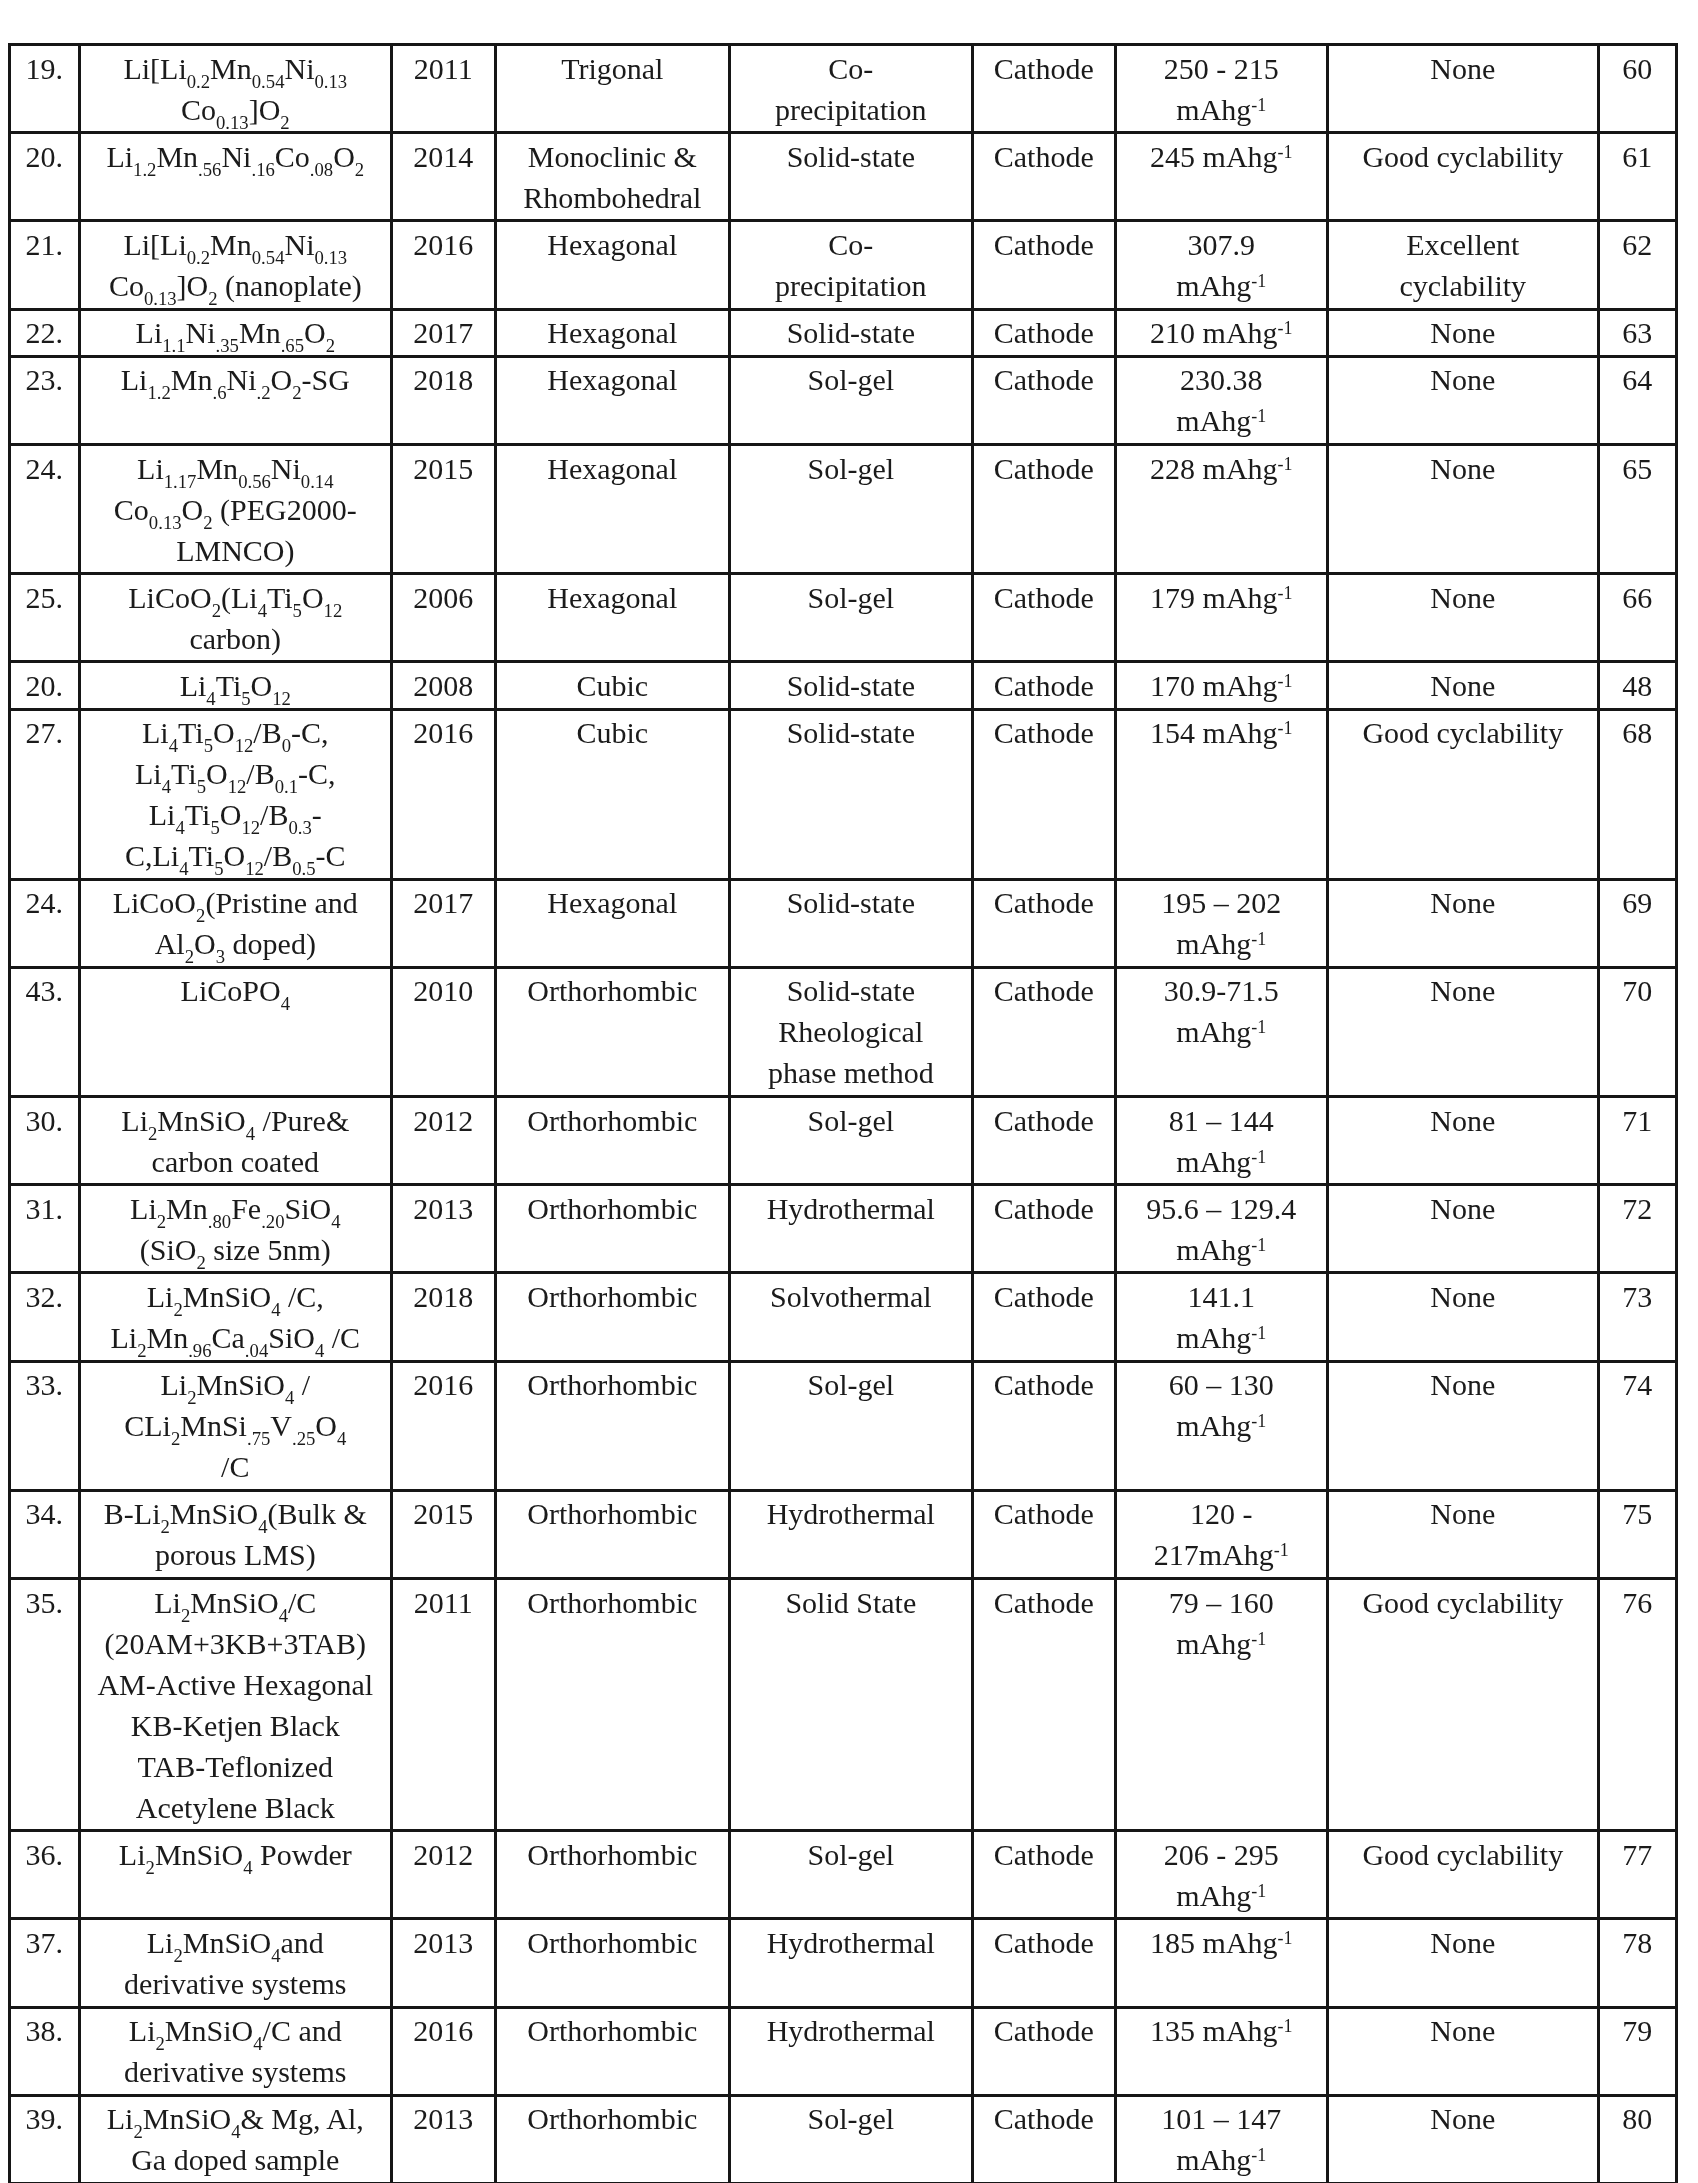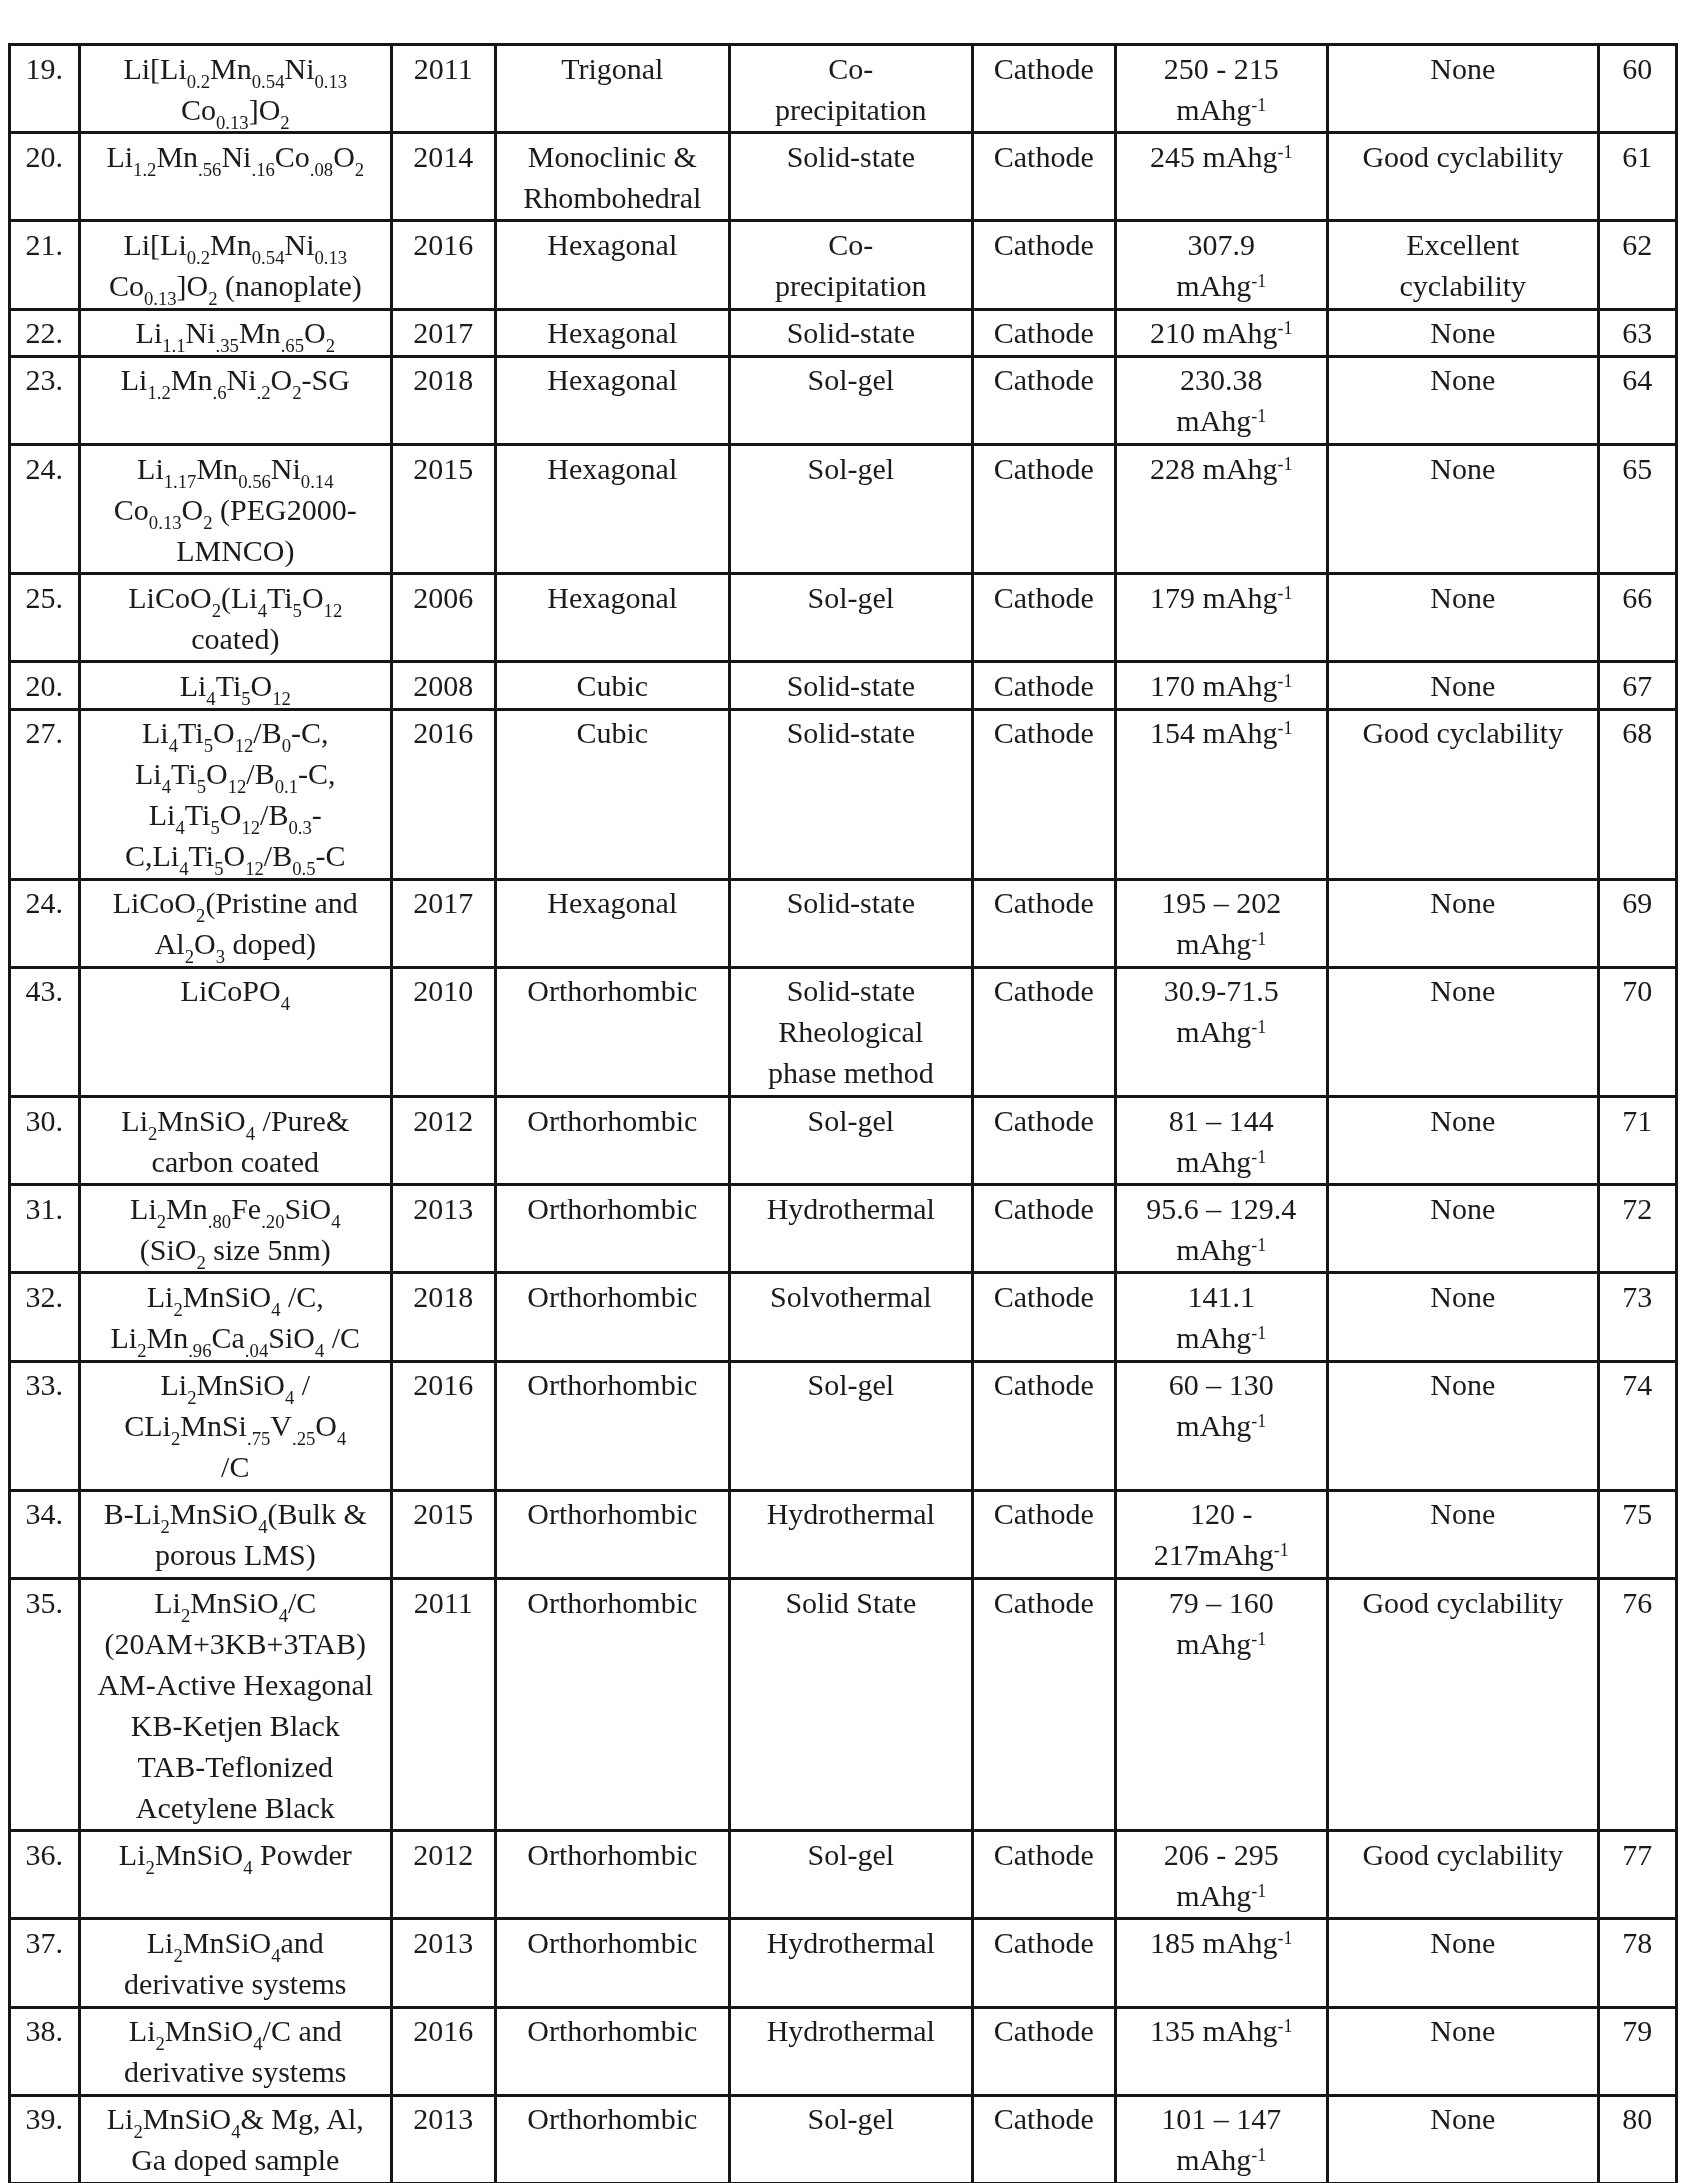--- a/index.html
+++ b/index.html
@@ -249,21 +249,21 @@
         <td>
           <div class="line">65</div>
         </td>
       </tr>
       <tr>
         <td>
           <div class="line">25.</div>
         </td>
         <td>
           <div class="line">LiCoO<sub>2</sub>(Li<sub>4</sub>Ti<sub>5</sub>O<sub>12</sub></div>
-          <div class="line">coated)</div>
+          <div class="line">carbon)</div>
         </td>
         <td>
           <div class="line">2006</div>
         </td>
         <td>
           <div class="line">Hexagonal</div>
         </td>
         <td>
           <div class="line">Sol-gel</div>
         </td>
@@ -299,21 +299,21 @@
         <td>
           <div class="line">Cathode</div>
         </td>
         <td>
           <div class="line">170 mAhg<sup>-1</sup></div>
         </td>
         <td>
           <div class="line">None</div>
         </td>
         <td>
-          <div class="line">67</div>
+          <div class="line">48</div>
         </td>
       </tr>
       <tr>
         <td>
           <div class="line">27.</div>
         </td>
         <td>
           <div class="line">Li<sub>4</sub>Ti<sub>5</sub>O<sub>12</sub>/B<sub>0</sub>-C,</div>
           <div class="line">Li<sub>4</sub>Ti<sub>5</sub>O<sub>12</sub>/B<sub>0.1</sub>-C,</div>
           <div class="line">Li<sub>4</sub>Ti<sub>5</sub>O<sub>12</sub>/B<sub>0.3</sub>-</div>

